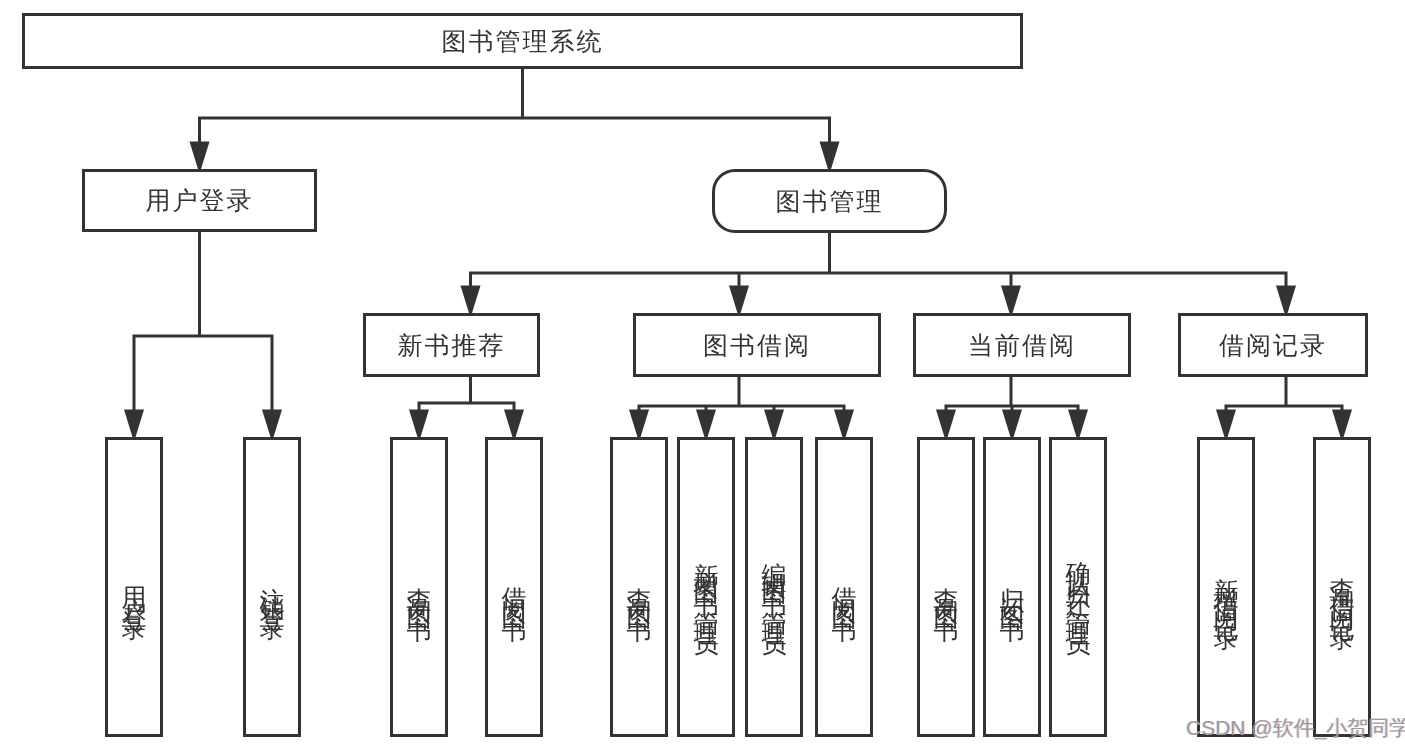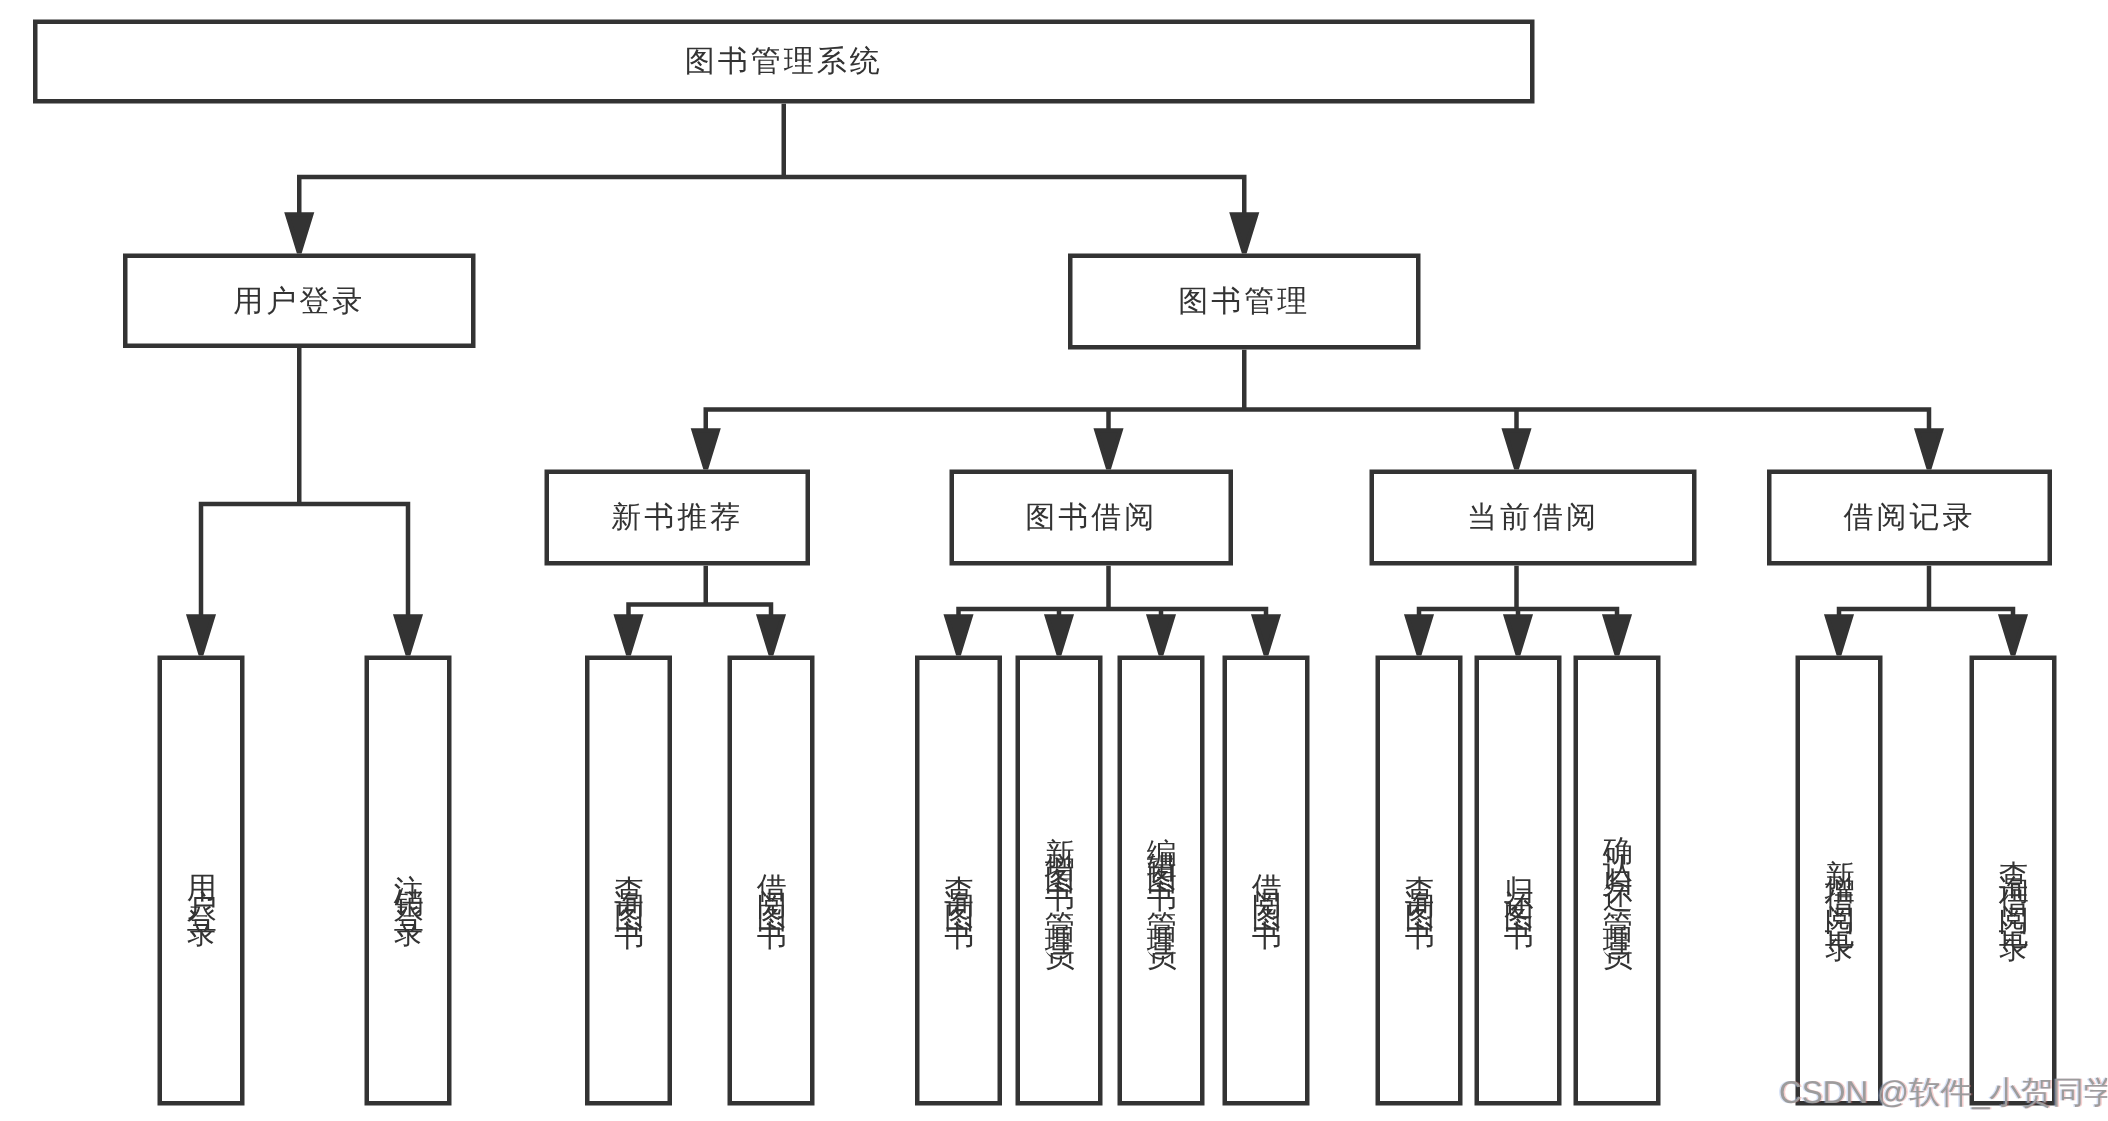--- a/index.html
+++ b/index.html
@@ -23,21 +23,21 @@
   }
   .box {
     position: absolute;
     box-sizing: border-box;
     border: 3px solid #333333;
     background: #ffffff;
     color: #333333;
     display: flex;
     align-items: center;
     justify-content: center;
-    font-size: 20px;
+    font-size: 25px;
     letter-spacing: 2px;
     line-height: 1;
     text-align: center;
     z-index: 2;
   }
   .vbox {
     writing-mode: vertical-rl;
     text-orientation: mixed;
     letter-spacing: 10px;
     width: 58px;
@@ -102,24 +102,24 @@
     <g stroke="#333333" stroke-width="3" fill="#333333">
       <path d="M1286 377 V406 M1224.5 406 H1343.5 M1226 406 V413 M1342 406 V413" fill="none"></path>
       <polygon points="1218,411 1234,411 1226,437"></polygon>
       <polygon points="1334,411 1350,411 1342,437"></polygon>
     </g>
   </svg>
 
   <div class="box" style="left:22px; top:13px; width:1001px; height:56px;">图书管理系统</div>
 
   <div class="box lvl2" style="left:82px;">用户登录</div>
-  <div class="box lvl2" style="left:712px; height:64px;">图书管理</div>
+  <div class="box lvl2" style="left:712px; height:64px;border-radius:23px;">图书管理</div>
 
   <div class="box lvl3" style="left:363px; width:177px;">新书推荐</div>
-  <div class="box lvl3" style="left:633px; width:189px;">图书借阅</div>
+  <div class="box lvl3" style="left:633px; width:248px;">图书借阅</div>
   <div class="box lvl3" style="left:902px; width:218px;margin-left:11px;">当前借阅</div>
   <div class="box lvl3" style="left:1178px; width:190px;">借阅记录</div>
 
   <div class="box vbox" style="left:105px;">用户登录</div>
   <div class="box vbox" style="left:243px;">注销登录</div>
 
   <div class="box vbox" style="left:390px;">查询图书</div>
   <div class="box vbox" style="left:485px;">借阅图书</div>
 
   <div class="box vbox" style="left:610px;">查询图书</div>

